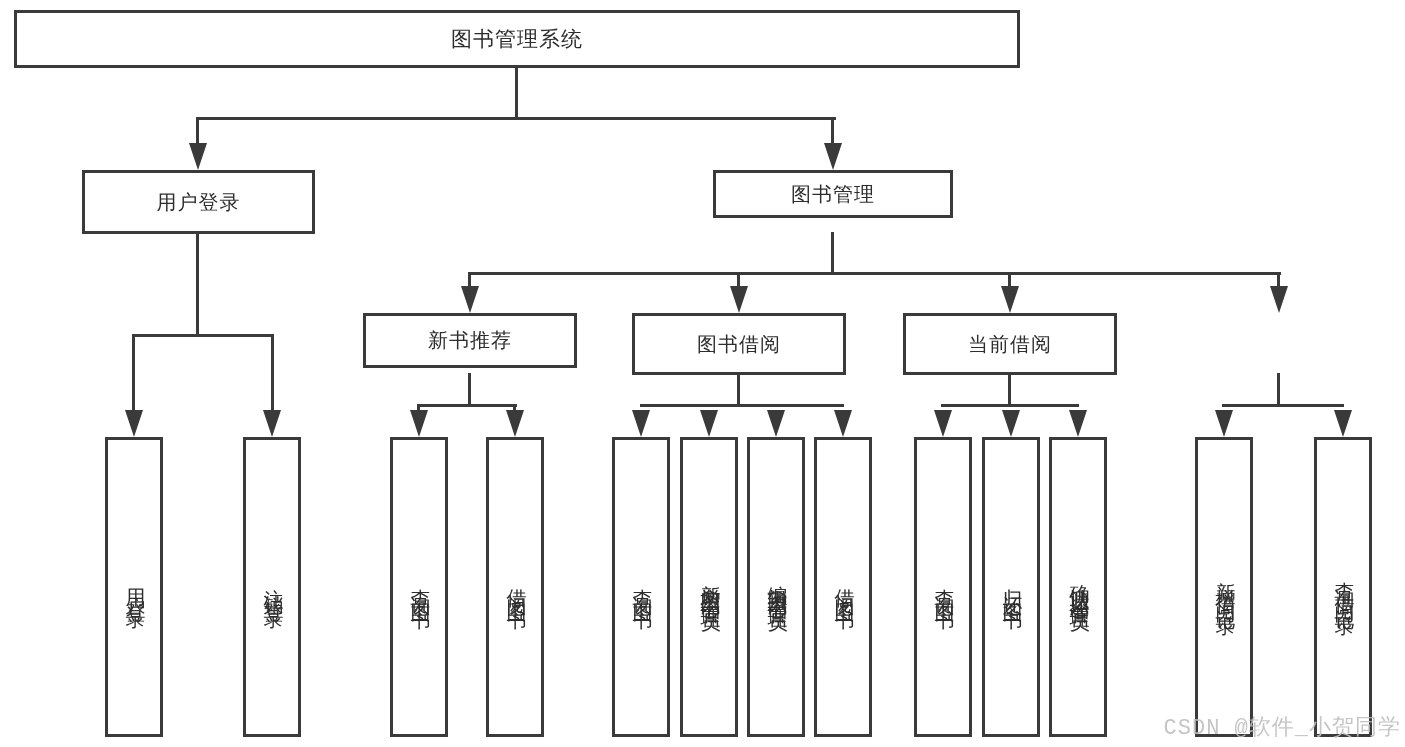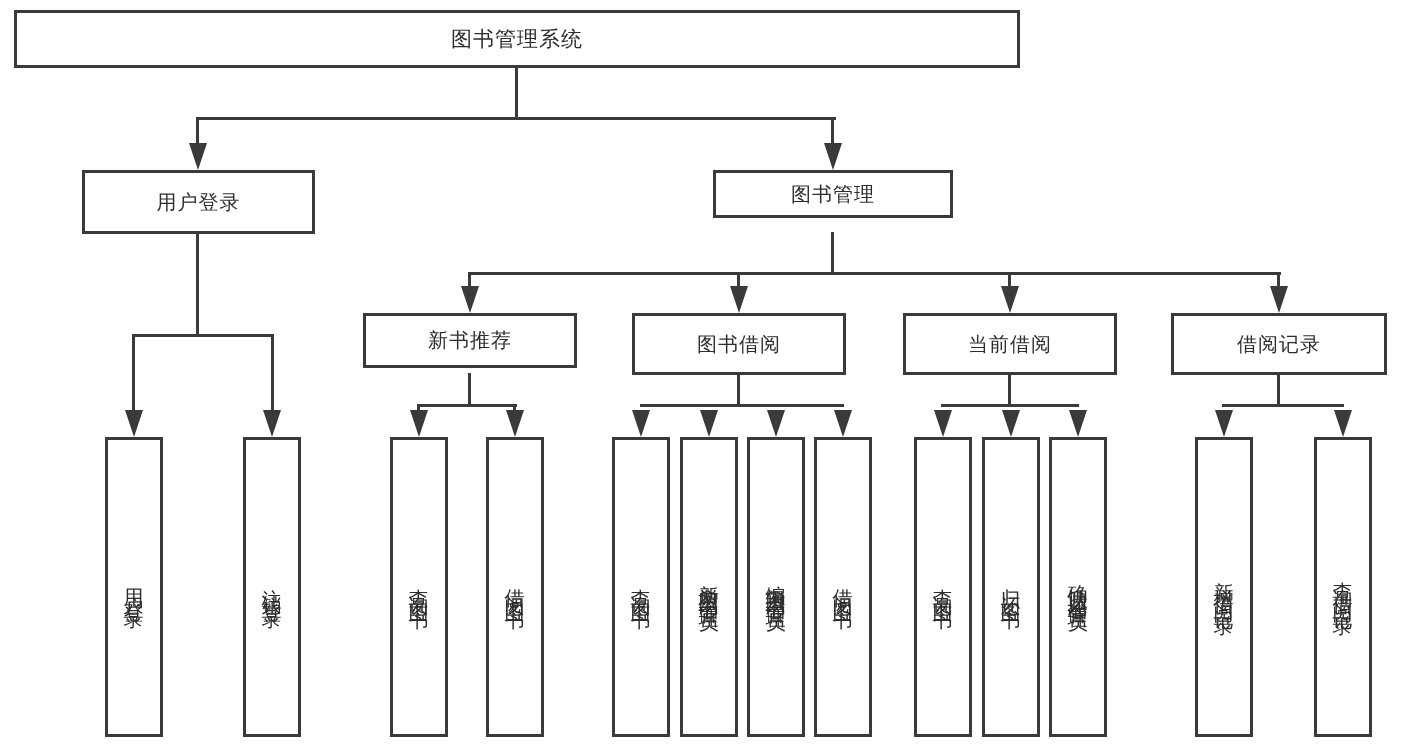--- a/index.html
+++ b/index.html
@@ -1,18 +1,18 @@
 <!DOCTYPE html>
 <html><head>
 <meta charset="utf-8">
 <style>
   html,body{margin:0;padding:0;background:#ffffff;}
   #canvas{
     position:relative;width:1405px;height:747px;background:#ffffff;overflow:hidden;
-    font-family:Liberation Sans, sans-serif;
+    font-family:Liberation Mono, monospace;
   }
   .box{
     position:absolute;box-sizing:border-box;background:#ffffff;
     border:3px solid #3a3a3a;color:#2d2d2d;
     display:flex;align-items:center;justify-content:center;
     font-size:20px;letter-spacing:1px;white-space:nowrap;
   }
   .box.root{font-size:21px;}
   .vbox{
     writing-mode:vertical-rl;text-orientation:mixed;
@@ -61,21 +61,20 @@
   <div class="vline" style="left:1008px;top:272px;width:3px;height:16px"></div>
   <div class="vline" style="left:1277px;top:272px;width:3px;height:16px"></div>
   <div class="arrow" style="left:461px;top:286px"></div>
   <div class="arrow" style="left:730px;top:286px"></div>
   <div class="arrow" style="left:1001px;top:286px"></div>
   <div class="arrow" style="left:1270px;top:286px"></div>
 
   <div class="box" style="left:363px;top:313px;width:214px;height:55px">新书推荐</div>
   <div class="box" style="left:632px;top:313px;width:214px;height:62px">图书借阅</div>
   <div class="box" style="left:903px;top:313px;width:214px;height:62px">当前借阅</div>
-  <div class="box" style="left:1171px;top:313px;width:216px;height:62px">借阅记录</div>
 
   <div class="vline" style="left:468px;top:373px;width:3px;height:34px"></div>
   <div class="hline" style="left:417px;top:404px;width:100px;height:3px"></div>
   <div class="vline" style="left:417px;top:404px;width:3px;height:10px"></div>
   <div class="vline" style="left:513px;top:404px;width:3px;height:10px"></div>
   <div class="arrow" style="left:410px;top:410px"></div>
   <div class="arrow" style="left:506px;top:410px"></div>
 
   <div class="vline" style="left:737px;top:373px;width:3px;height:34px"></div>
   <div class="hline" style="left:640px;top:404px;width:204px;height:3px"></div>
@@ -106,14 +105,15 @@
   <div class="box vbox" style="left:747px;top:437px;width:58px;height:300px;letter-spacing:4px">编辑图书（管理员）</div>
   <div class="box vbox" style="left:814px;top:437px;width:58px;height:300px">借阅图书</div>
 
   <div class="box vbox" style="left:914px;top:437px;width:58px;height:300px">查询图书</div>
   <div class="box vbox" style="left:982px;top:437px;width:58px;height:300px">归还图书</div>
   <div class="box vbox" style="left:1049px;top:437px;width:58px;height:300px;letter-spacing:4px">确认归还（管理员）</div>
 
   <div class="box vbox" style="left:1195px;top:437px;width:58px;height:300px">新增借阅记录</div>
   <div class="box vbox" style="left:1314px;top:437px;width:58px;height:300px">查询借阅记录</div>
 
+  <div class="watermark">CSDN @软件_小贺同学</div>
 
 </div>
 
 </body></html>

